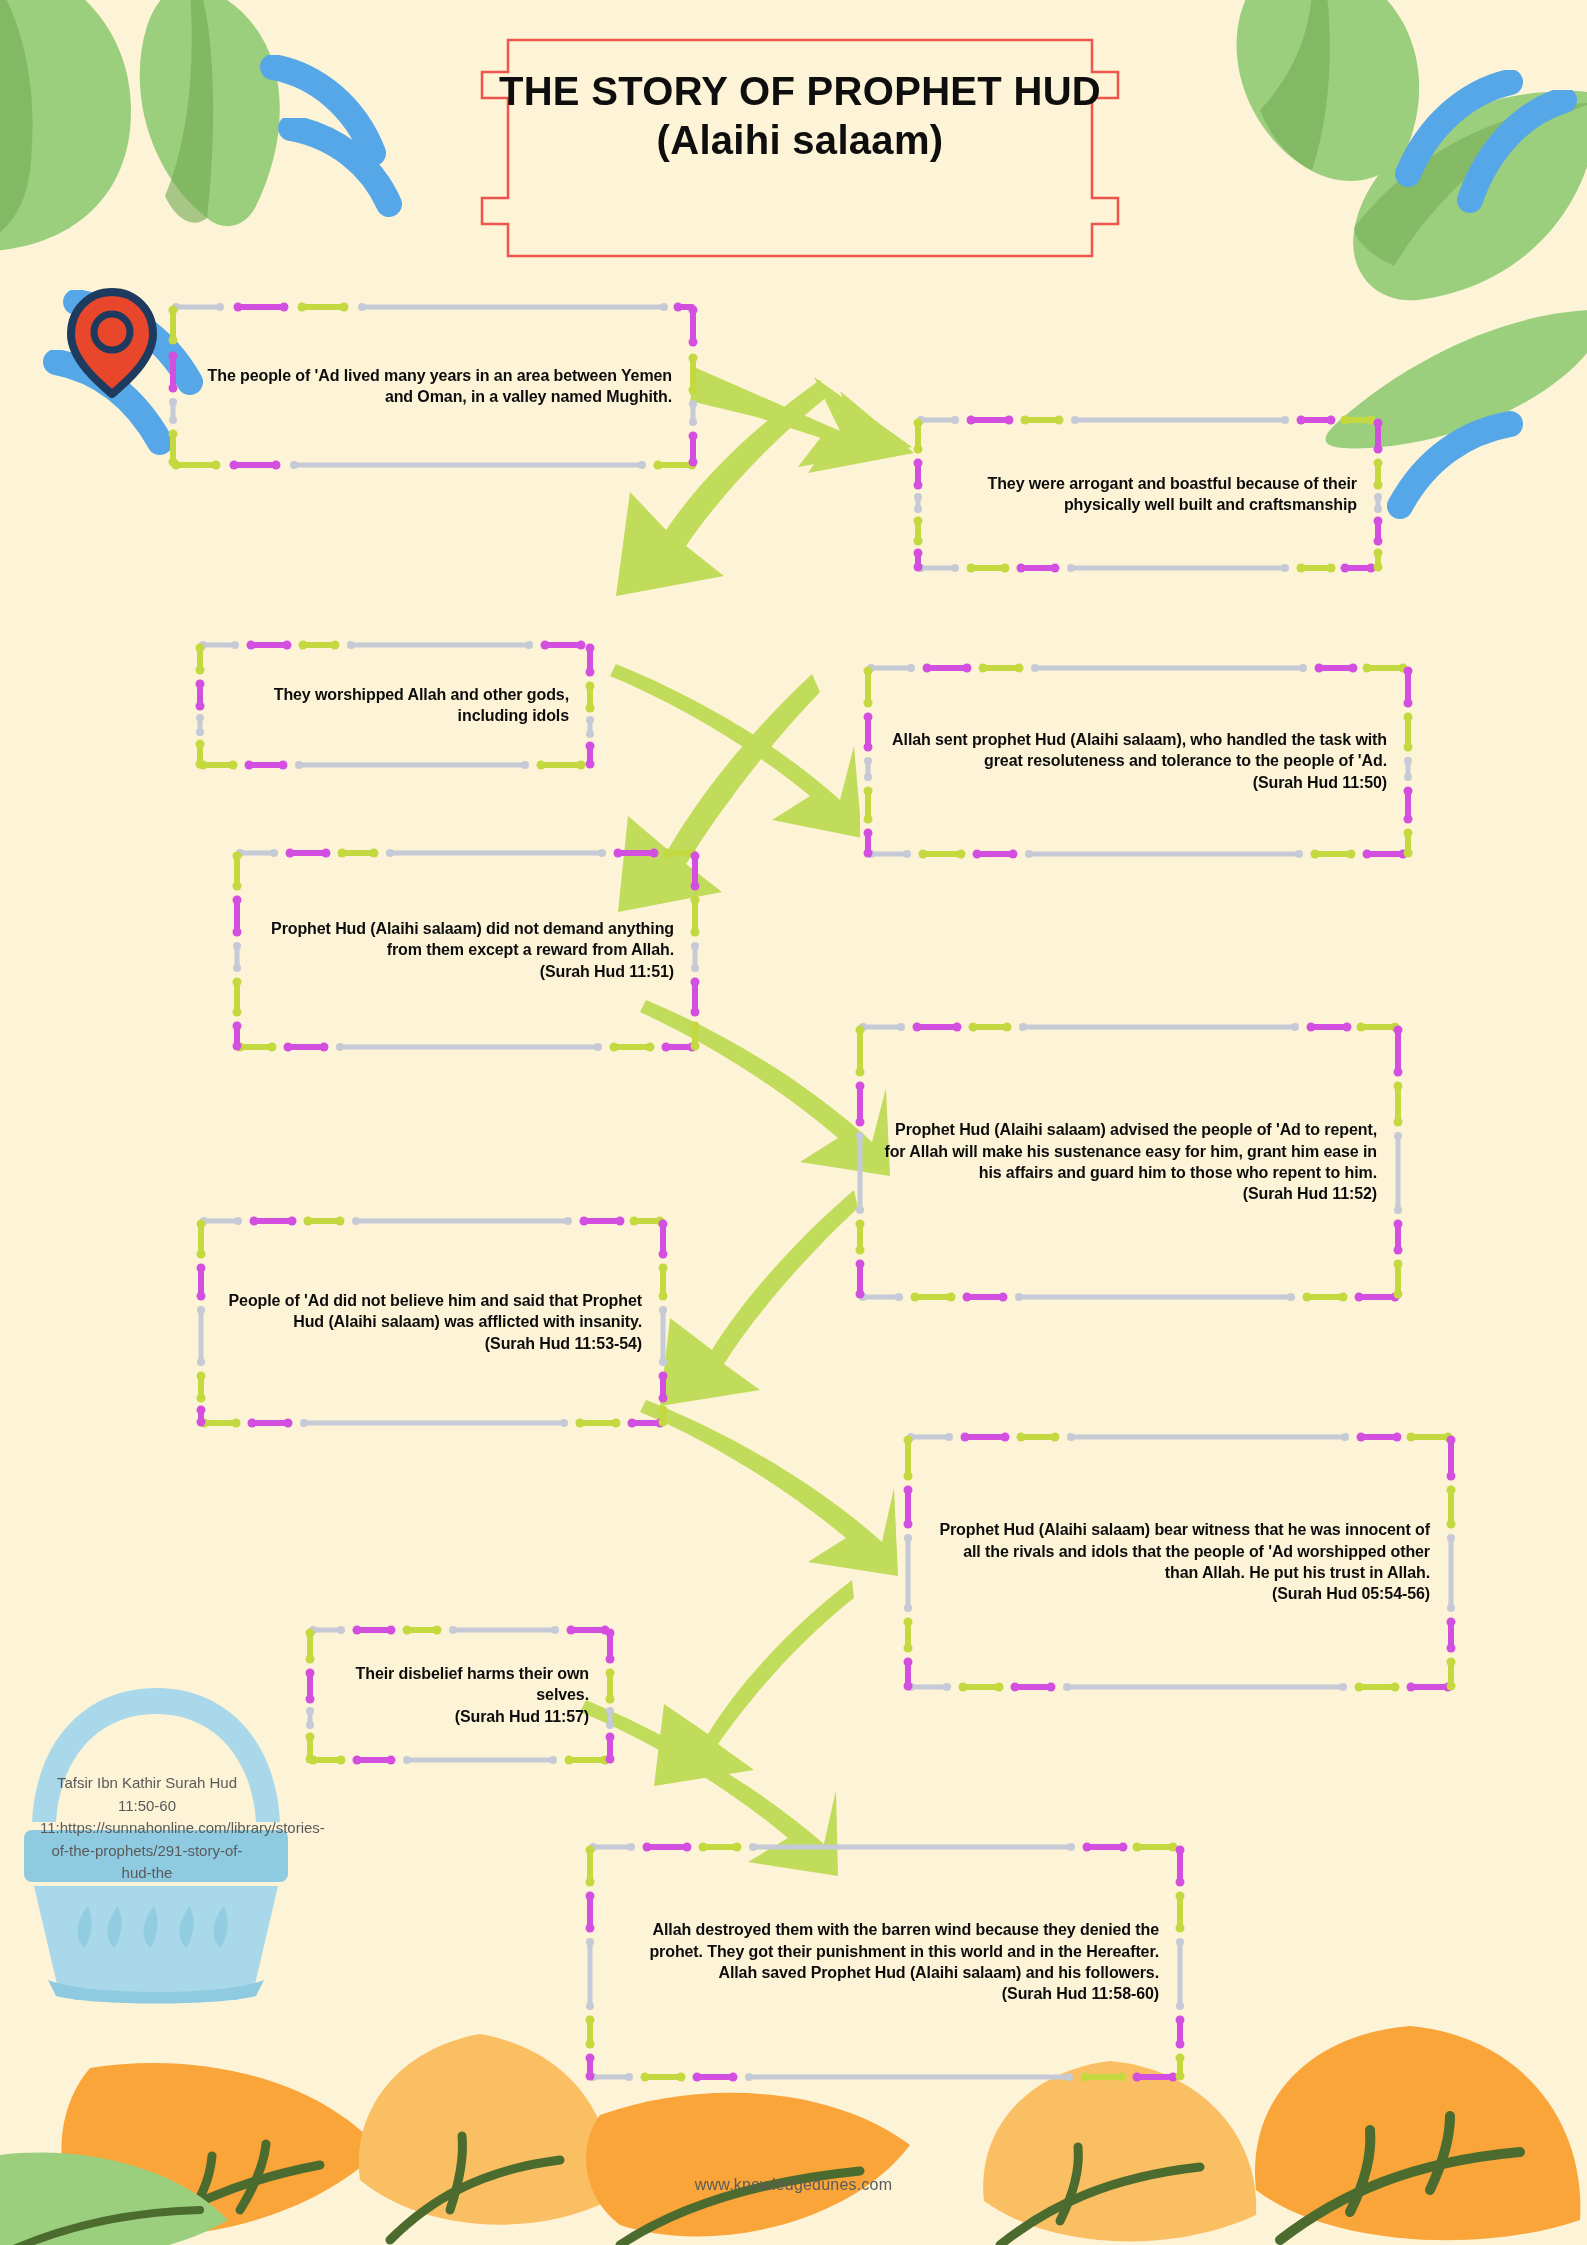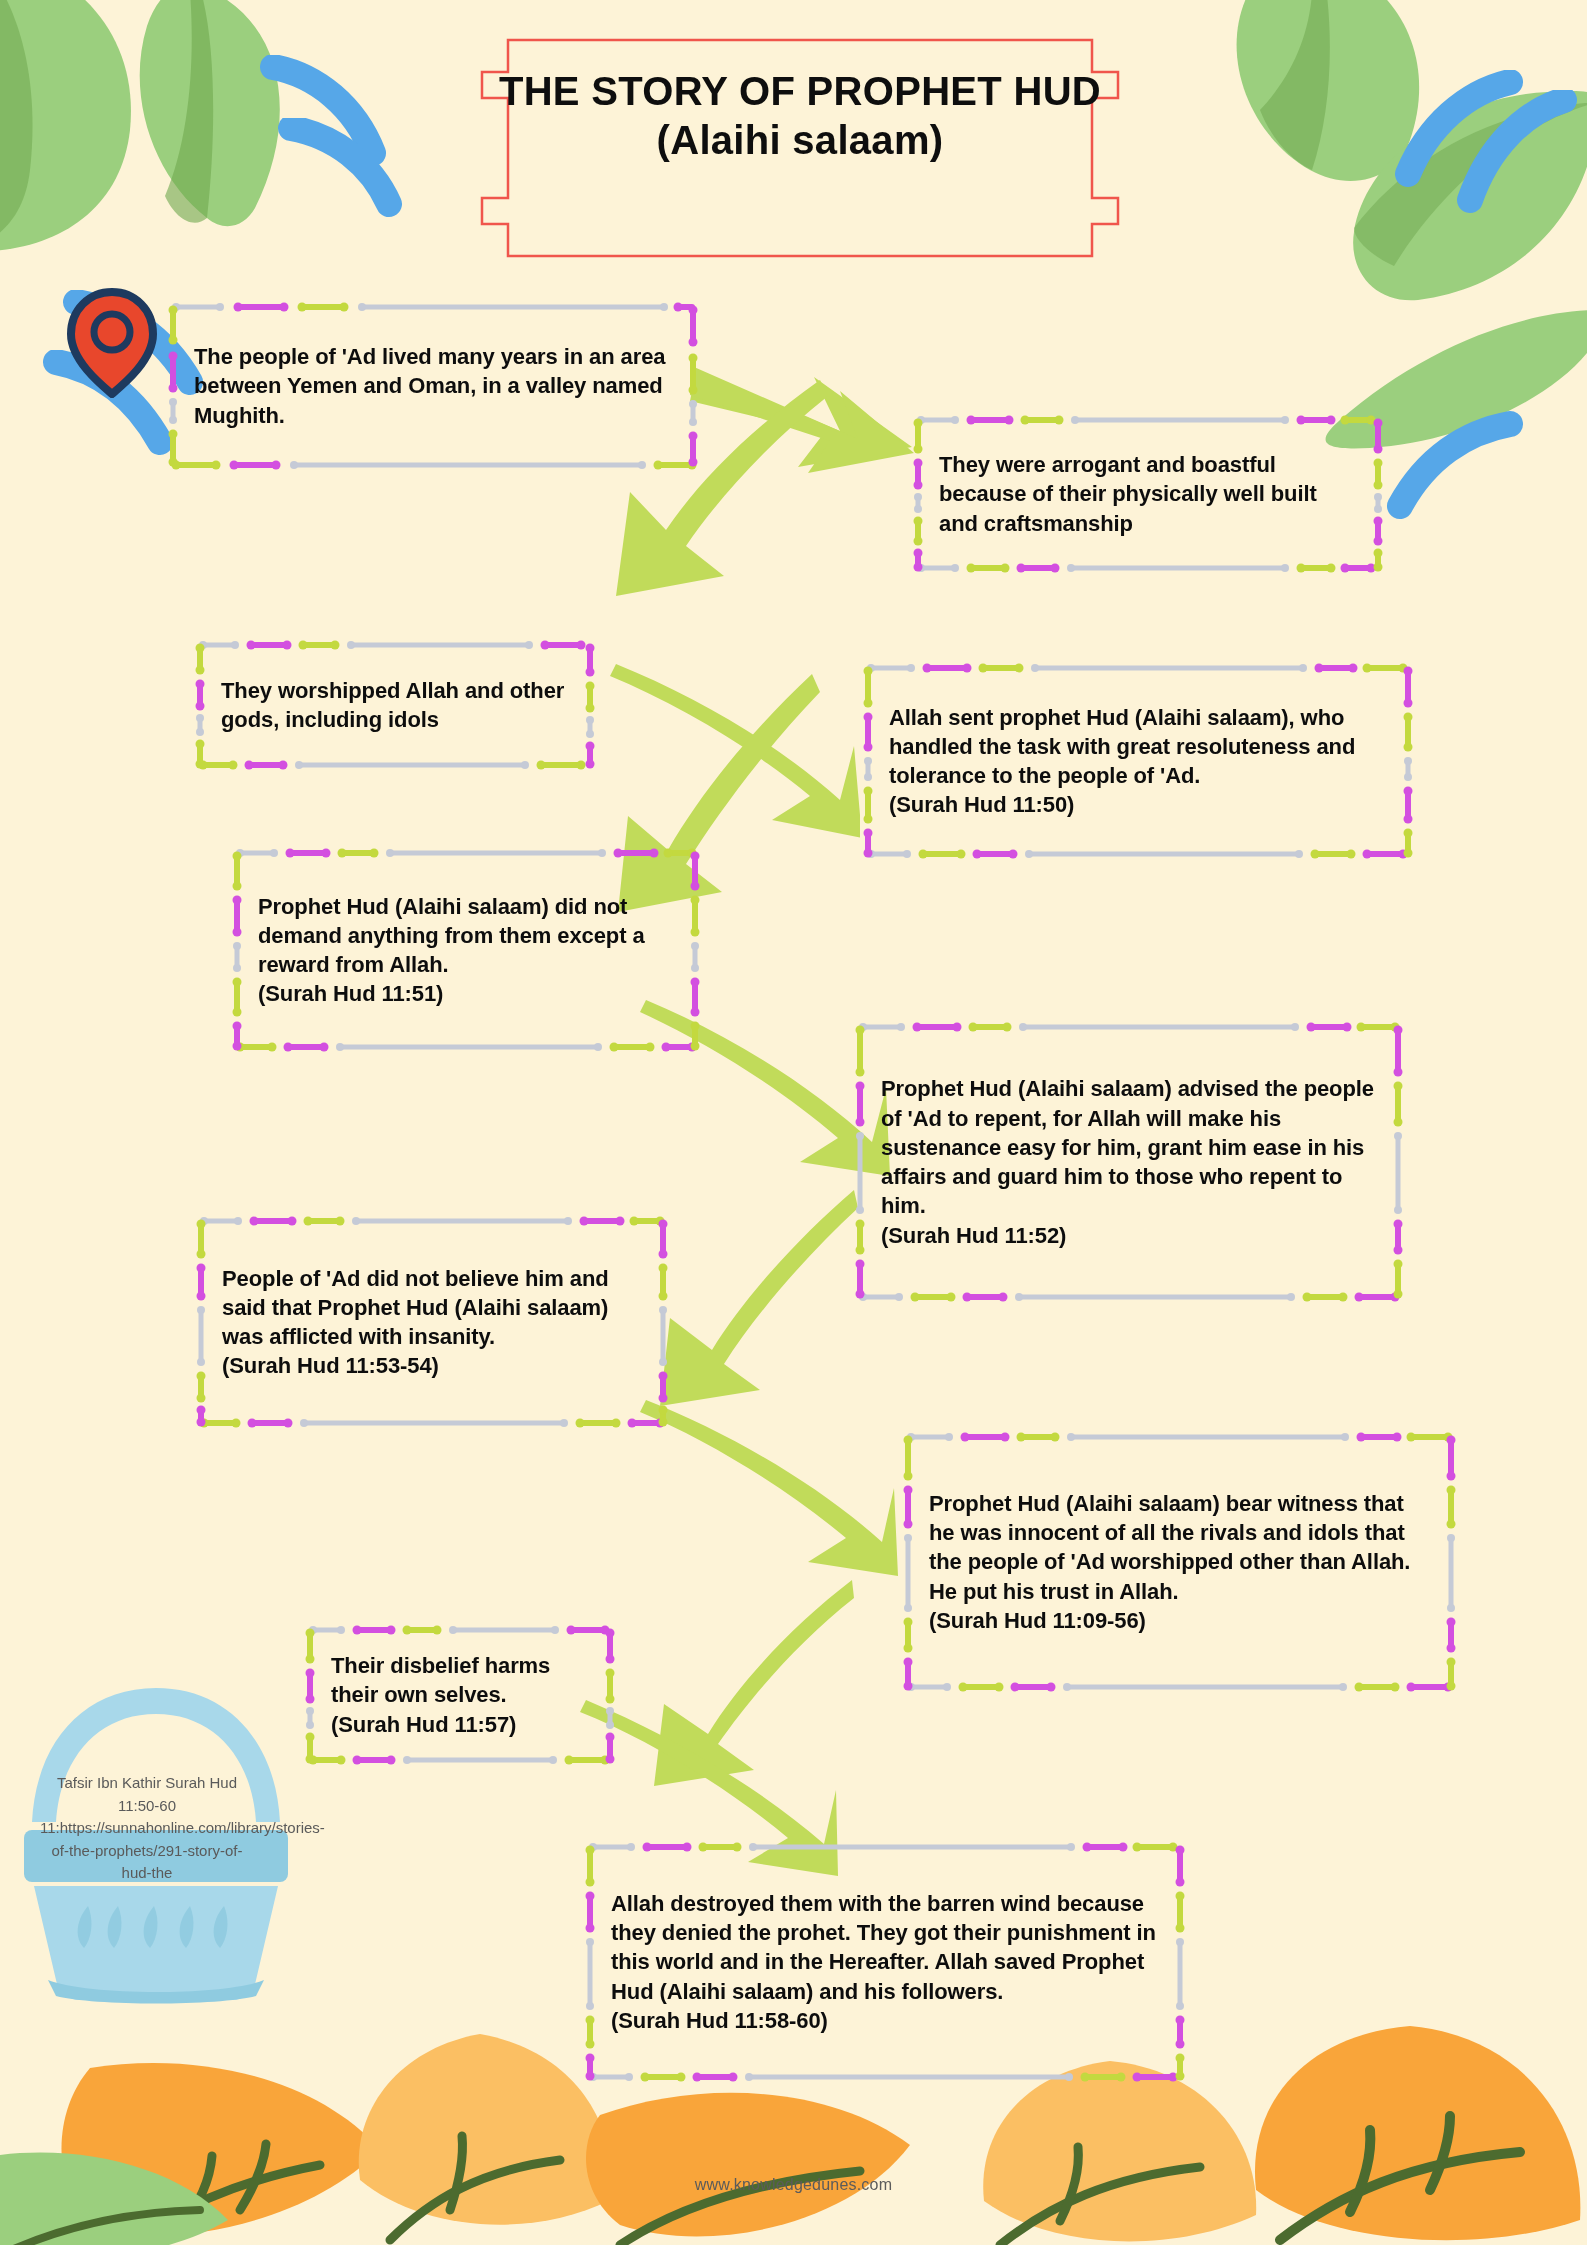--- a/index.html
+++ b/index.html
@@ -45,24 +45,24 @@
   }
   .node .inner{
     position:relative;
     width:100%;height:100%;
     display:flex;align-items:center;justify-content:center;
     box-sizing:border-box;
     padding:16px 26px;
   }
   .node p{
     margin:0;
-    text-align:left;
+    text-align:right;
     font-weight:bold;
     color:#0d0d0d;
-    font-size:22px;
+    font-size:16px;
     line-height:1.33;
     letter-spacing:-0.1px;
   }
   .node .edge{position:absolute;}
   .node .edge.top{left:0;right:0;top:0;height:10px;}
   .node .edge.bottom{left:0;right:0;bottom:0;height:10px;}
   .node .edge.left{top:0;bottom:0;left:0;width:10px;}
   .node .edge.right{top:0;bottom:0;right:0;width:10px;}
   .node .edge svg{display:block;width:100%;height:100%;}
 
@@ -1024,21 +1024,21 @@
             <circle cx="5" cy="190" r="4.5" fill="#D34FE0"></circle>
             <circle cx="5" cy="216" r="4.5" fill="#D34FE0"></circle>
           <path d="M5 230 V254" stroke="#C3D93F" stroke-width="6"></path>
             <circle cx="5" cy="230" r="4.5" fill="#C3D93F"></circle>
             <circle cx="5" cy="254" r="4.5" fill="#C3D93F"></circle>
         </g>
       </svg>
     </div>
     <div class="inner">
         <p style="white-space:pre-line;">Prophet Hud (Alaihi salaam) bear witness that he was innocent of all the rivals and idols that the people of 'Ad worshipped other than Allah. He put his trust in Allah.
-(Surah Hud 11:09-56)</p>
+(Surah Hud 05:54-56)</p>
       </div>
   </div>
 
   <div class="node" style="left:305px;top:1625px;width:310px;height:140px;">
     <div class="edge top">
       <svg viewBox="0 0 310 10" preserveAspectRatio="none">
         <g stroke-linecap="round" fill="none">
           <path d="M8 5 H36" stroke="#C5CAD6" stroke-width="5"></path>
             <circle cx="8" cy="5" r="4" fill="#C5CAD6"></circle>
             <circle cx="36" cy="5" r="4" fill="#C5CAD6"></circle>

